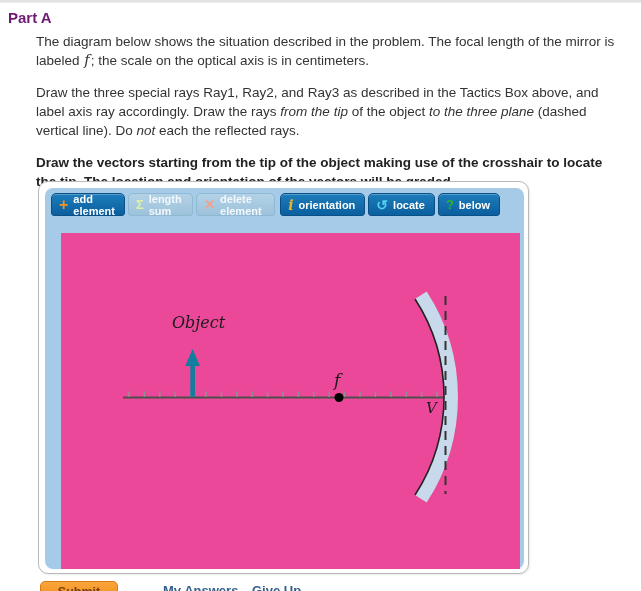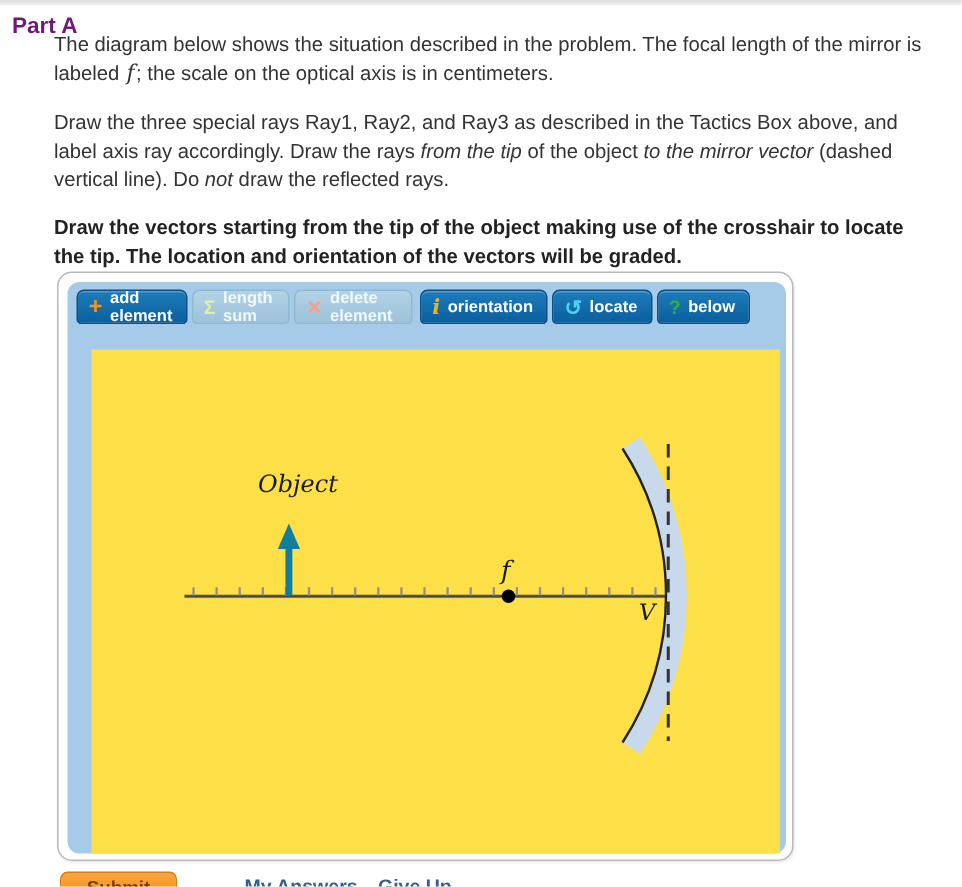--- a/index.html
+++ b/index.html
@@ -4,21 +4,21 @@
 <style>
   * { margin:0; padding:0; box-sizing:border-box; }
   html,body { width:641px; height:591px; background:#ffffff; overflow:hidden;
               font-family:"Liberation Sans", sans-serif; color:#2b2b2b; position:relative; }
 
   .top-divider { position:absolute; left:0; top:0; width:641px; height:3px;
                  background:#e2e2e2; border-bottom:1px solid #ededed; }
 
   .part-title { position:absolute; left:8px; top:9px; font-size:15px; font-weight:bold; color:#701a75; }
 
-  .instructions { position:absolute; left:36px; top:20px; width:586px;
+  .instructions { position:absolute; left:36px; top:32px; width:586px;
                   font-size:13.5px; line-height:19px; color:#333; }
   .instructions p { margin-bottom:13px; }
   .instructions .bold { font-weight:bold; color:#222; }
   .math-f { font-family:"DejaVu Serif", serif; font-style:italic; font-size:14.5px; padding:0 1px; }
   .ital { font-style:italic; }
 
   
   .applet-box { position:absolute; left:38px; top:181px; width:491px; height:393px;
                 background:#fff; border:1px solid #b9b9b9; border-radius:10px;
                 box-shadow:1px 1px 2px rgba(0,0,0,0.08); }
@@ -38,21 +38,21 @@
   .icon-plus  { color:#f49320; font-size:16px; }
   .icon-sigma { color:#dff0a8; }
   .icon-x     { color:#f2a28c; }
   .icon-i     { color:#eeb41f; font-family:"DejaVu Serif", serif; font-style:italic; font-size:14px; }
   .icon-reset { color:#4fd0f2; font-size:14px; }
   .icon-help  { color:#2db52d; }
   .tb-spacer { margin-left:auto; }
   .tb-btn.last { margin-right:18px; }
 
   .canvas { position:absolute; left:16px; top:45px; width:459px; height:336px;
-            background:#fde047; }
+            background:#ec4899; }
   .canvas svg { display:block; }
   .axis-ticks line { stroke:#8f8f8f; stroke-width:1.5; }
   .diagram-label { font-family:"DejaVu Serif", serif; font-style:italic; fill:#1a1a1a; }
 
   
   .footer { position:absolute; left:0; top:581px; width:641px; height:30px; }
   .submit-btn { position:absolute; left:40px; top:0; width:78px; height:24px;
                 background:linear-gradient(#f9a53c,#f08a14); border:1.5px solid #d87b10;
                 border-radius:5px; color:#7a3c10; font-size:12.5px; font-weight:bold;
                 text-align:center; line-height:21px; cursor:pointer; }
@@ -63,21 +63,21 @@
 </style>
 </head>
 <body>
 
 <div class="top-divider"></div>
 
 <div class="part-title">Part A</div>
 
 <div class="instructions">
   <p><span>The diagram below shows the situation described in the problem. The focal length of the mirror is labeled </span><span class="math-f">f</span><span>; the scale on the optical axis is in centimeters.</span></p>
-  <p><span>Draw the three special rays Ray1, Ray2, and Ray3 as described in the Tactics Box above, and label axis ray accordingly. Draw the rays </span><span class="ital">from the tip</span><span> of the object </span><span class="ital">to the mirror vector</span><span> (dashed vertical line). Do </span><span class="ital">not</span><span> draw the reflected rays.</span></p>
+  <p><span>Draw the three special rays Ray1, Ray2, and Ray3 as described in the Tactics Box above, and label axis ray accordingly. Draw the rays </span><span class="ital">from the tip</span><span> of the object </span><span class="ital">to the three plane</span><span> (dashed vertical line). Do </span><span class="ital">not</span><span> each the reflected rays.</span></p>
   <p class="bold">Draw the vectors starting from the tip of the object making use of the crosshair to locate the tip. The location and orientation of the vectors will be graded.</p>
 </div>
 
 <div class="applet-box">
   <div class="applet-frame">
 
     <div class="toolbar">
       <div class="tb-btn">
         <span class="tb-icon icon-plus">+</span>
         <span>add element</span>

